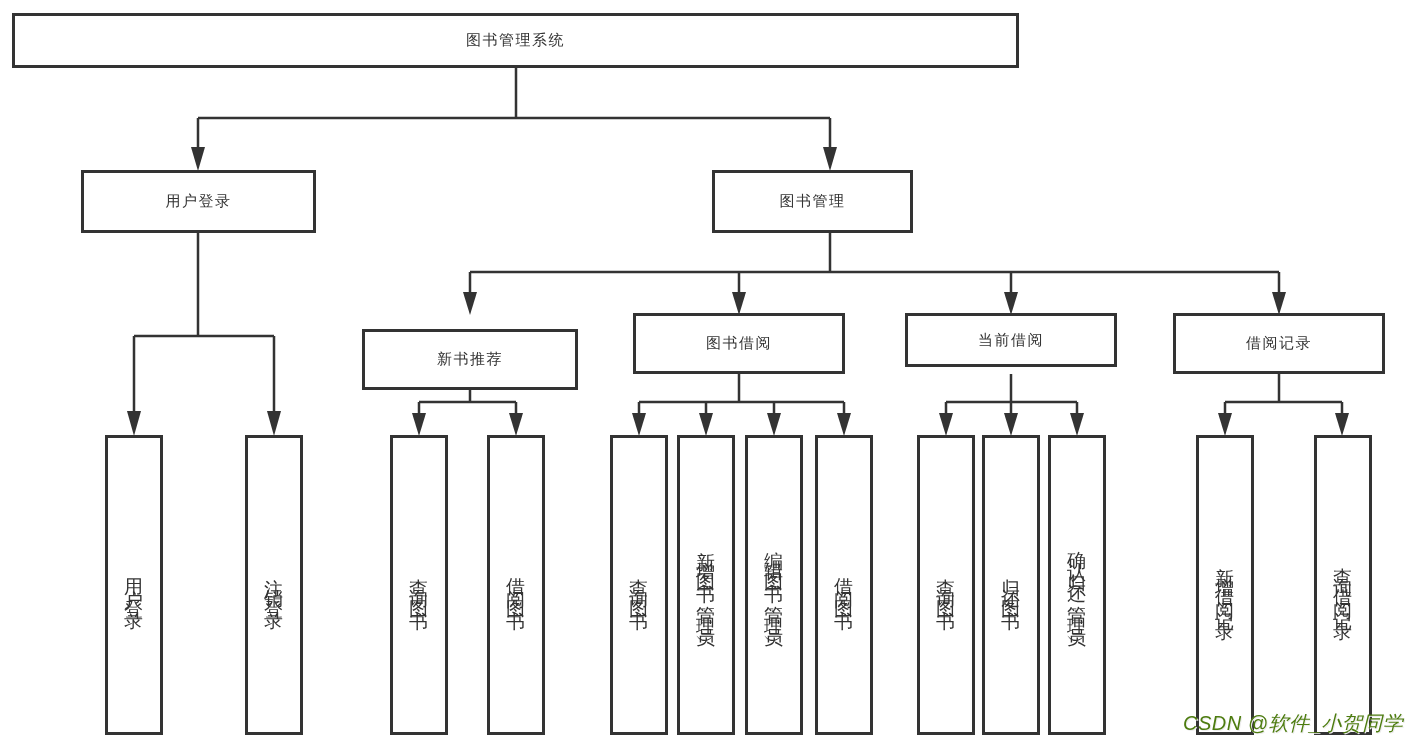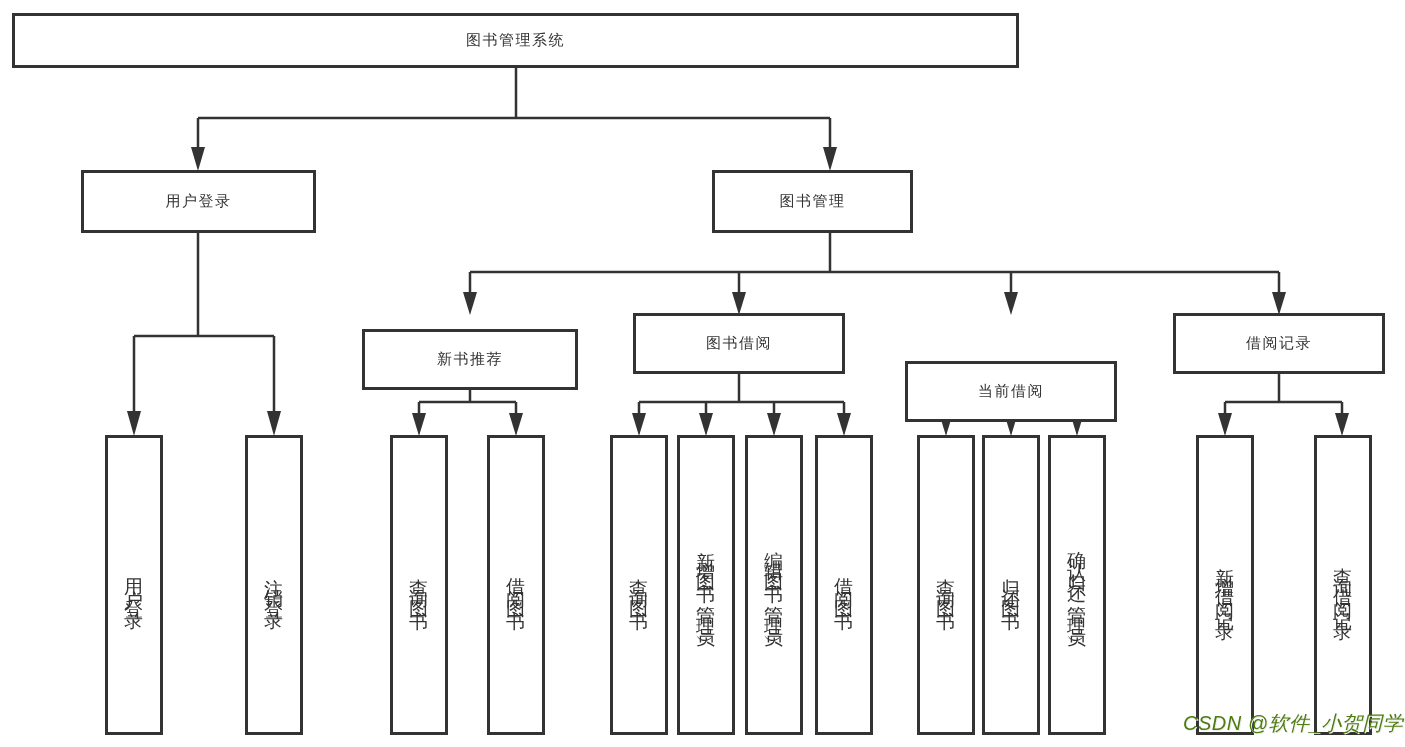--- a/index.html
+++ b/index.html
@@ -85,21 +85,21 @@
   <div class="box" style="left:712px; top:170px; width:201px; height:63px;">
     <span class="hlabel">图书管理</span>
   </div>
 
   <div class="box" style="left:362px; top:313px; width:216px; height:61px;margin-top:16px;">
     <span class="hlabel">新书推荐</span>
   </div>
   <div class="box" style="left:633px; top:313px; width:212px; height:61px;">
     <span class="hlabel">图书借阅</span>
   </div>
-  <div class="box" style="left:905px; top:313px; width:212px; height:61px;margin-top:48px;">
+  <div class="box" style="left:905px; top:313px; width:212px; height:54px;">
     <span class="hlabel">当前借阅</span>
   </div>
   <div class="box" style="left:1173px; top:313px; width:212px; height:61px;">
     <span class="hlabel">借阅记录</span>
   </div>
 
   <div class="box" style="left:105px; top:435px; width:58px; height:300px;">
     <span class="vlabel">用户登录</span>
   </div>
   <div class="box" style="left:245px; top:435px; width:58px; height:300px;">

